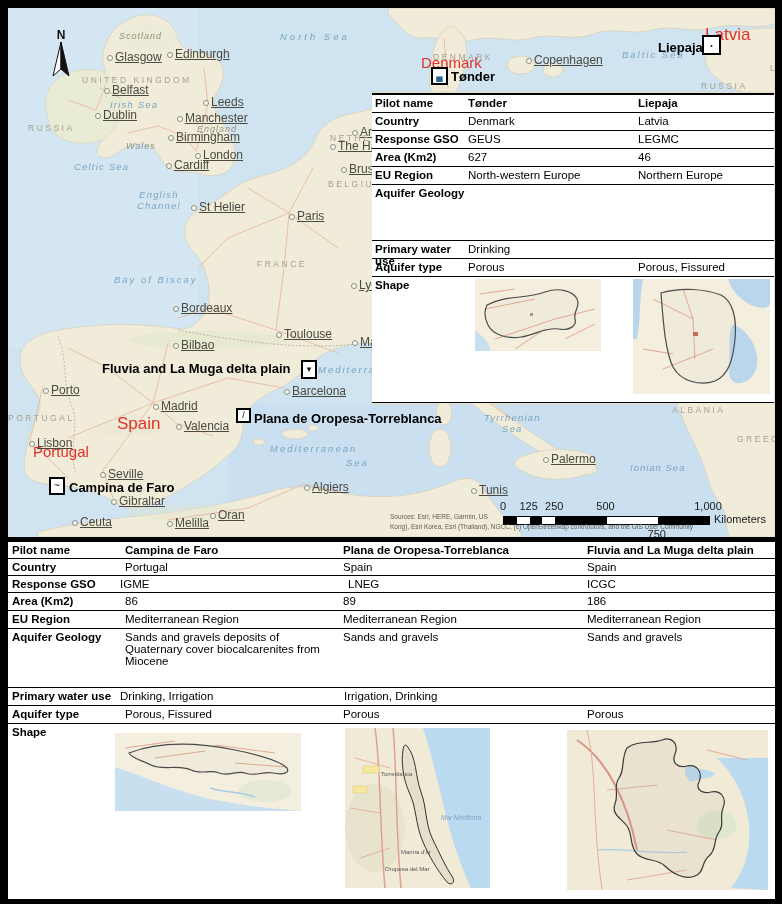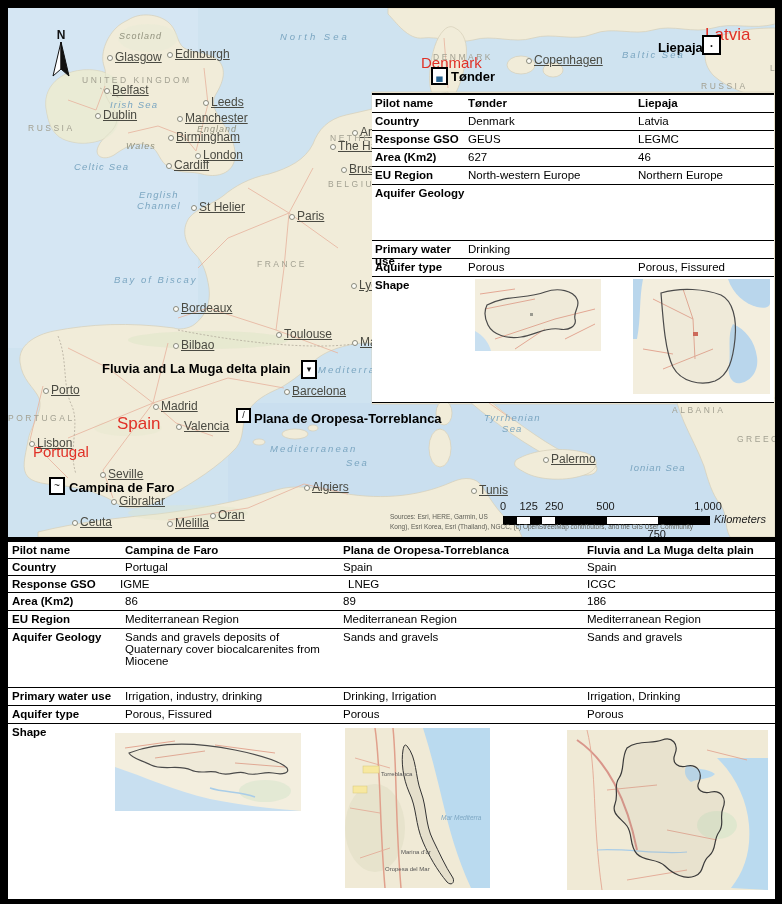--- a/index.html
+++ b/index.html
@@ -18,21 +18,21 @@
   .area{color:#93937f;font-style:italic;font-size:9px;letter-spacing:1px;}
   .mk{position:absolute;background:#fff;border:2.2px solid #000;display:flex;align-items:center;justify-content:center;z-index:3;line-height:1;}
   
   #compass{position:absolute;left:41px;top:20px;z-index:2;text-align:center;width:24px;}
   #compass .n{font-weight:700;font-size:12px;color:#111;}
   
   #scalebar{position:absolute;left:495px;top:492px;z-index:2;width:280px;height:30px;}
   .sb-tick{position:absolute;top:0;transform:translateX(-50%);font-size:11px;color:#1a1a1a;}
   #sb-bar{position:absolute;left:0;top:16px;width:205px;height:7px;border:1px solid #000;background:#fff;}
   .sb-seg{position:absolute;top:0;height:100%;}
-  #sb-unit{position:absolute;left:211px;top:13px;font-size:11px;color:#1a1a1a;font-style:italic;}
+  #sb-unit{position:absolute;left:211px;top:13px;font-size:11px;color:#1a1a1a;}
   .src{position:absolute;font-size:6.5px;color:#5d5d55;z-index:2;white-space:nowrap;}
   
   .dtable{position:absolute;background:#fff;border-top:2px solid #000;font-size:11.5px;color:#000;}
   #t-north{left:372px;top:93px;width:402px;z-index:5;}
   #t-south{left:8px;top:540px;width:767px;height:357px;}
   .trow{display:grid;border-bottom:1.5px solid #000;box-sizing:border-box;position:relative;}
   #t-north .trow{grid-template-columns:94px 162px 146px;}
   #t-south .trow{grid-template-columns:107px 223px 243px 194px;}
   .tl{font-weight:700;padding:2px 0 0 4px;}
   #t-north .tl{padding-left:3px;}
@@ -321,21 +321,20 @@
     <span class="tv c3">Mediterranean Region</span>
   </div>
   <div class="trow" style="height:59px">
     <span class="tl">Aquifer Geology</span>
     <span class="tv c1 geo-s1">Sands and gravels deposits of Quaternary cover biocalcarenites from Miocene</span>
     <span class="tv c2">Sands and gravels</span>
     <span class="tv c3">Sands and gravels</span>
   </div>
   <div class="trow" style="height:18px">
     <span class="tl">Primary water use</span>
-    <span class="tv c1">Irrigation, industry, drinking</span>
     <span class="tv c2">Drinking, Irrigation</span>
     <span class="tv c3">Irrigation, Drinking</span>
   </div>
   <div class="trow" style="height:18px">
     <span class="tl">Aquifer type</span>
     <span class="tv c1">Porous, Fissured</span>
     <span class="tv c2">Porous</span>
     <span class="tv c3">Porous</span>
   </div>
   <div class="trow" style="height:172px;border-bottom:none;">

